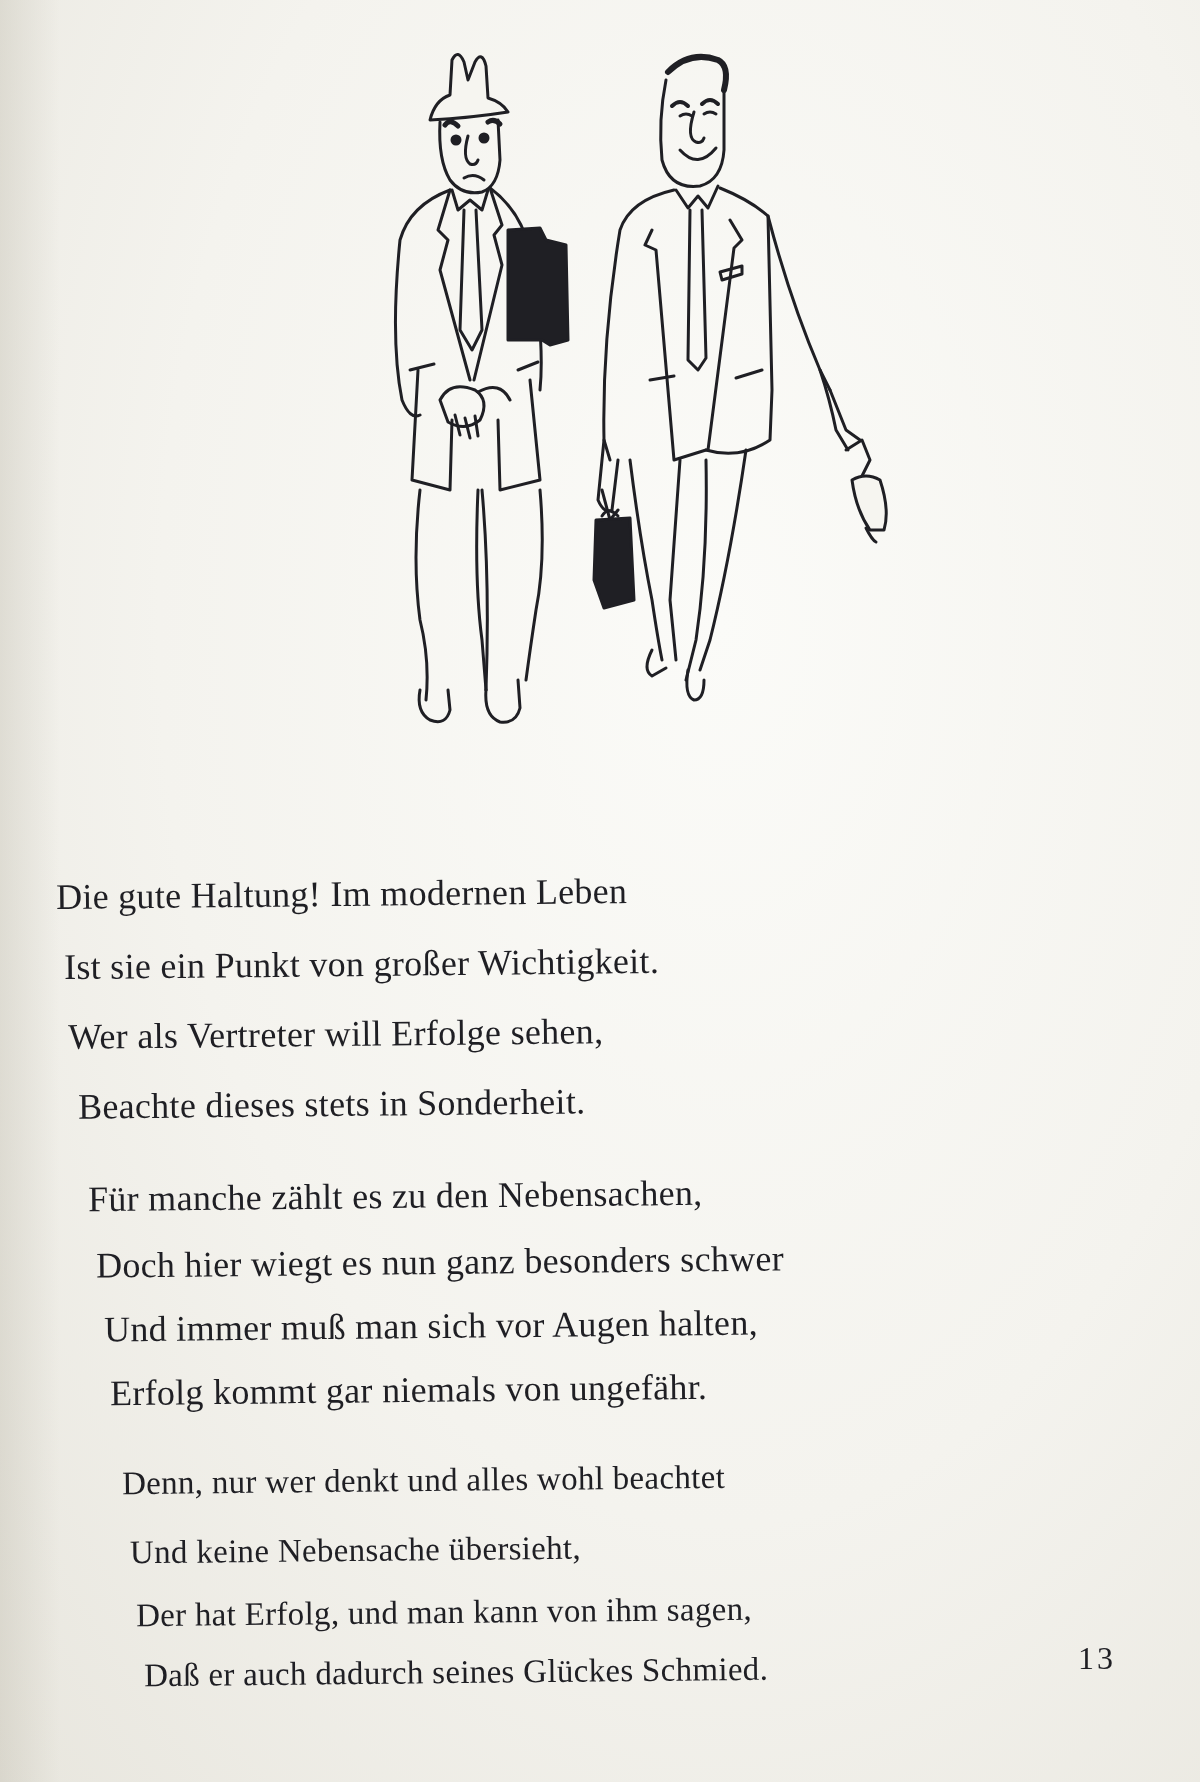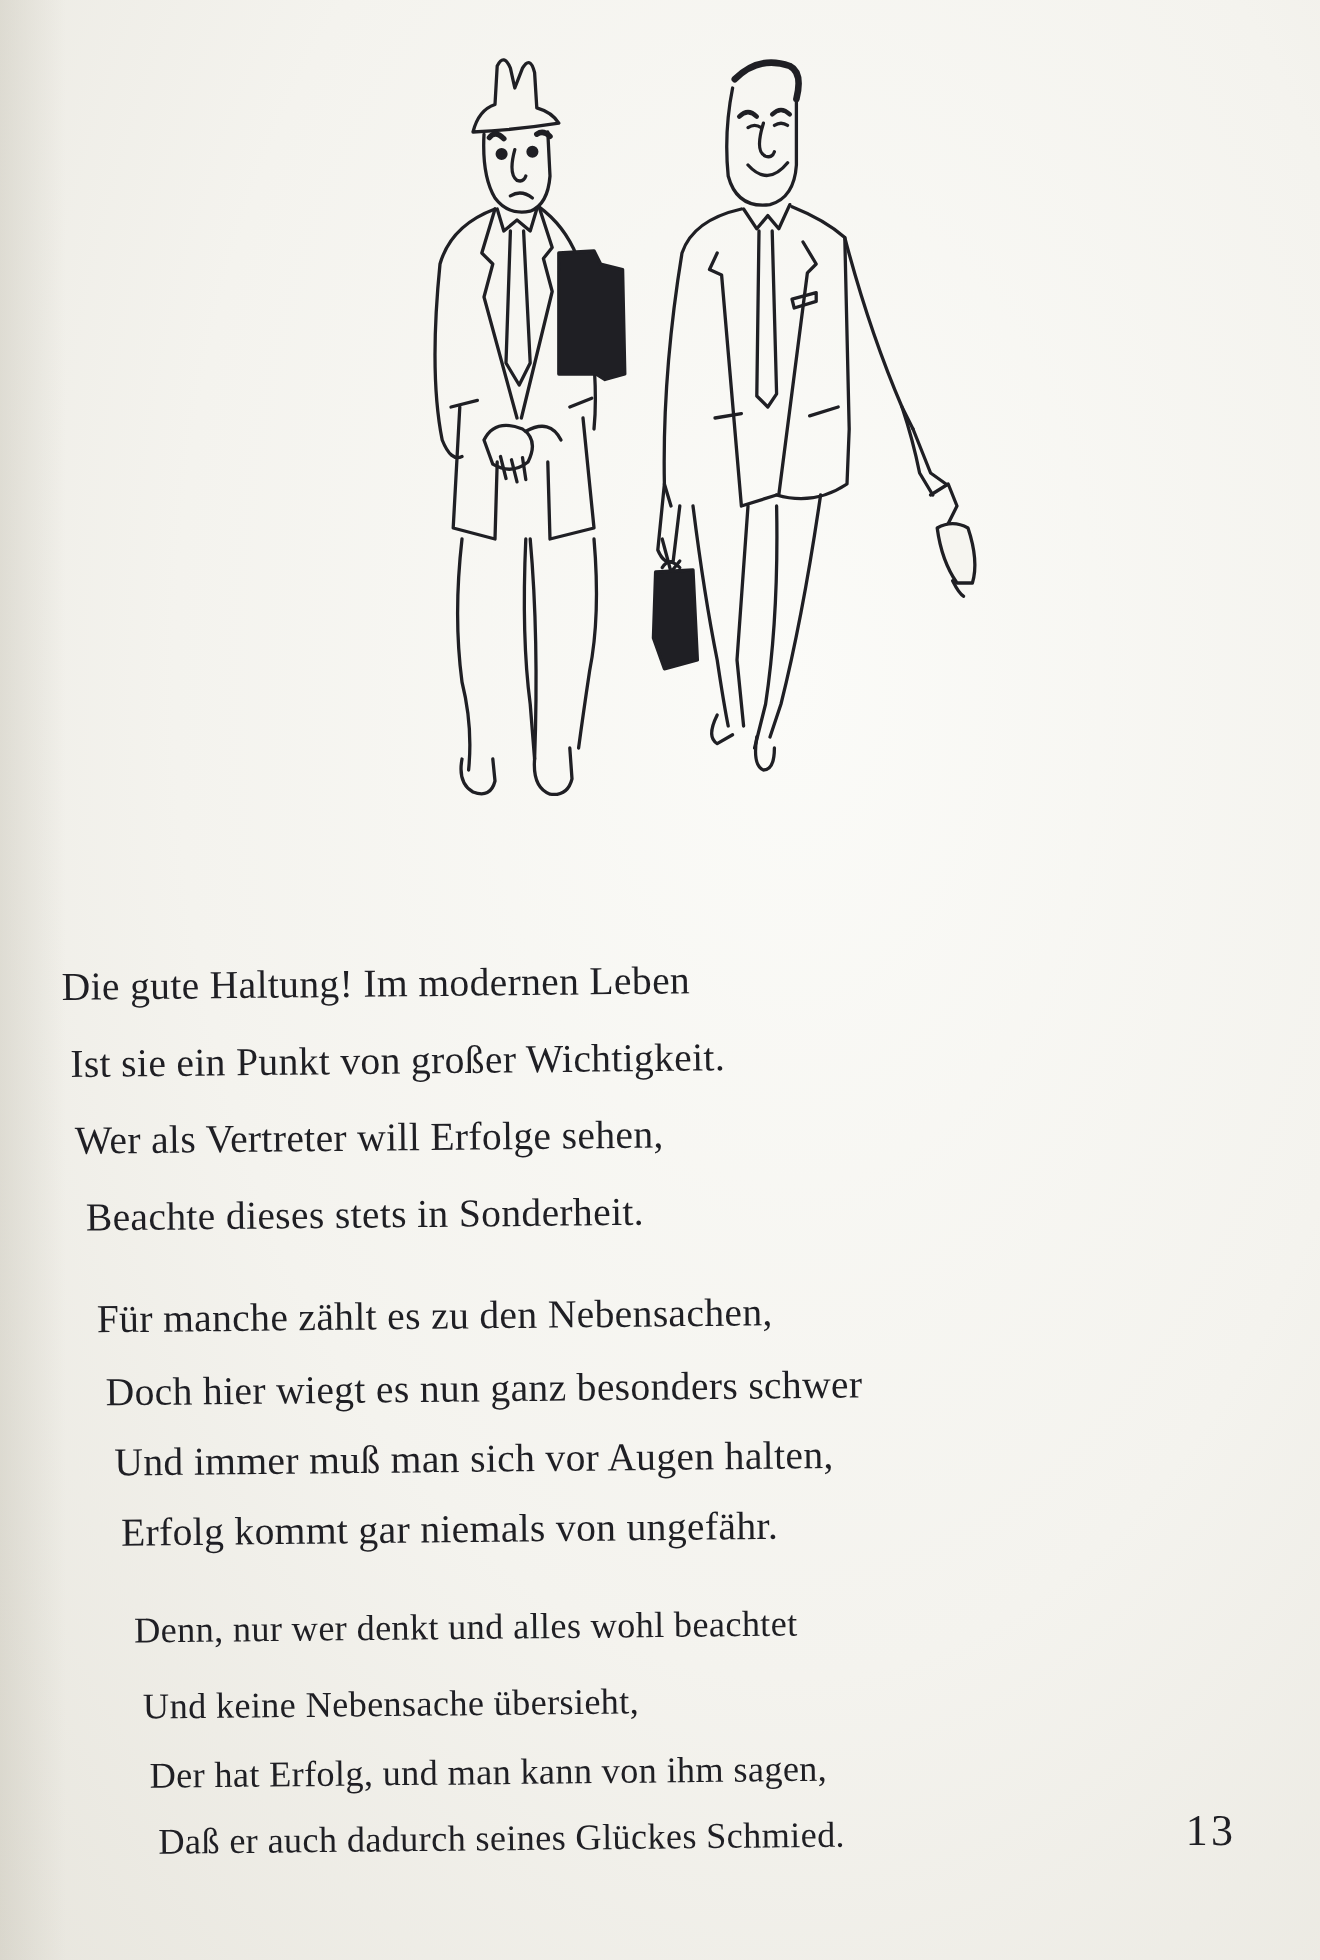--- a/index.html
+++ b/index.html
@@ -18,21 +18,21 @@
     position: absolute; left: 390px; top: 40px; width: 620px; height: 700px;
   }
   .illustration svg { width: 100%; height: 100%; }
   .stanza { position: absolute; }
   .line {
     position: absolute; white-space: nowrap;
     font-size: 36px; letter-spacing: 0.3px; line-height: 1;
   }
   .page-number {
     position: absolute; left: 1078px; top: 1640px;
-    font-size: 40px; letter-spacing: 3px;
+    font-size: 32px; letter-spacing: 3px;
   }
 </style>
 </head>
 <body>
 
 <div class="page-left-shade"></div>
 
 <div class="illustration">
   <svg viewBox="0 0 620 700" fill="none" stroke="#1f1f24" stroke-width="3" stroke-linecap="round" stroke-linejoin="round">
 

